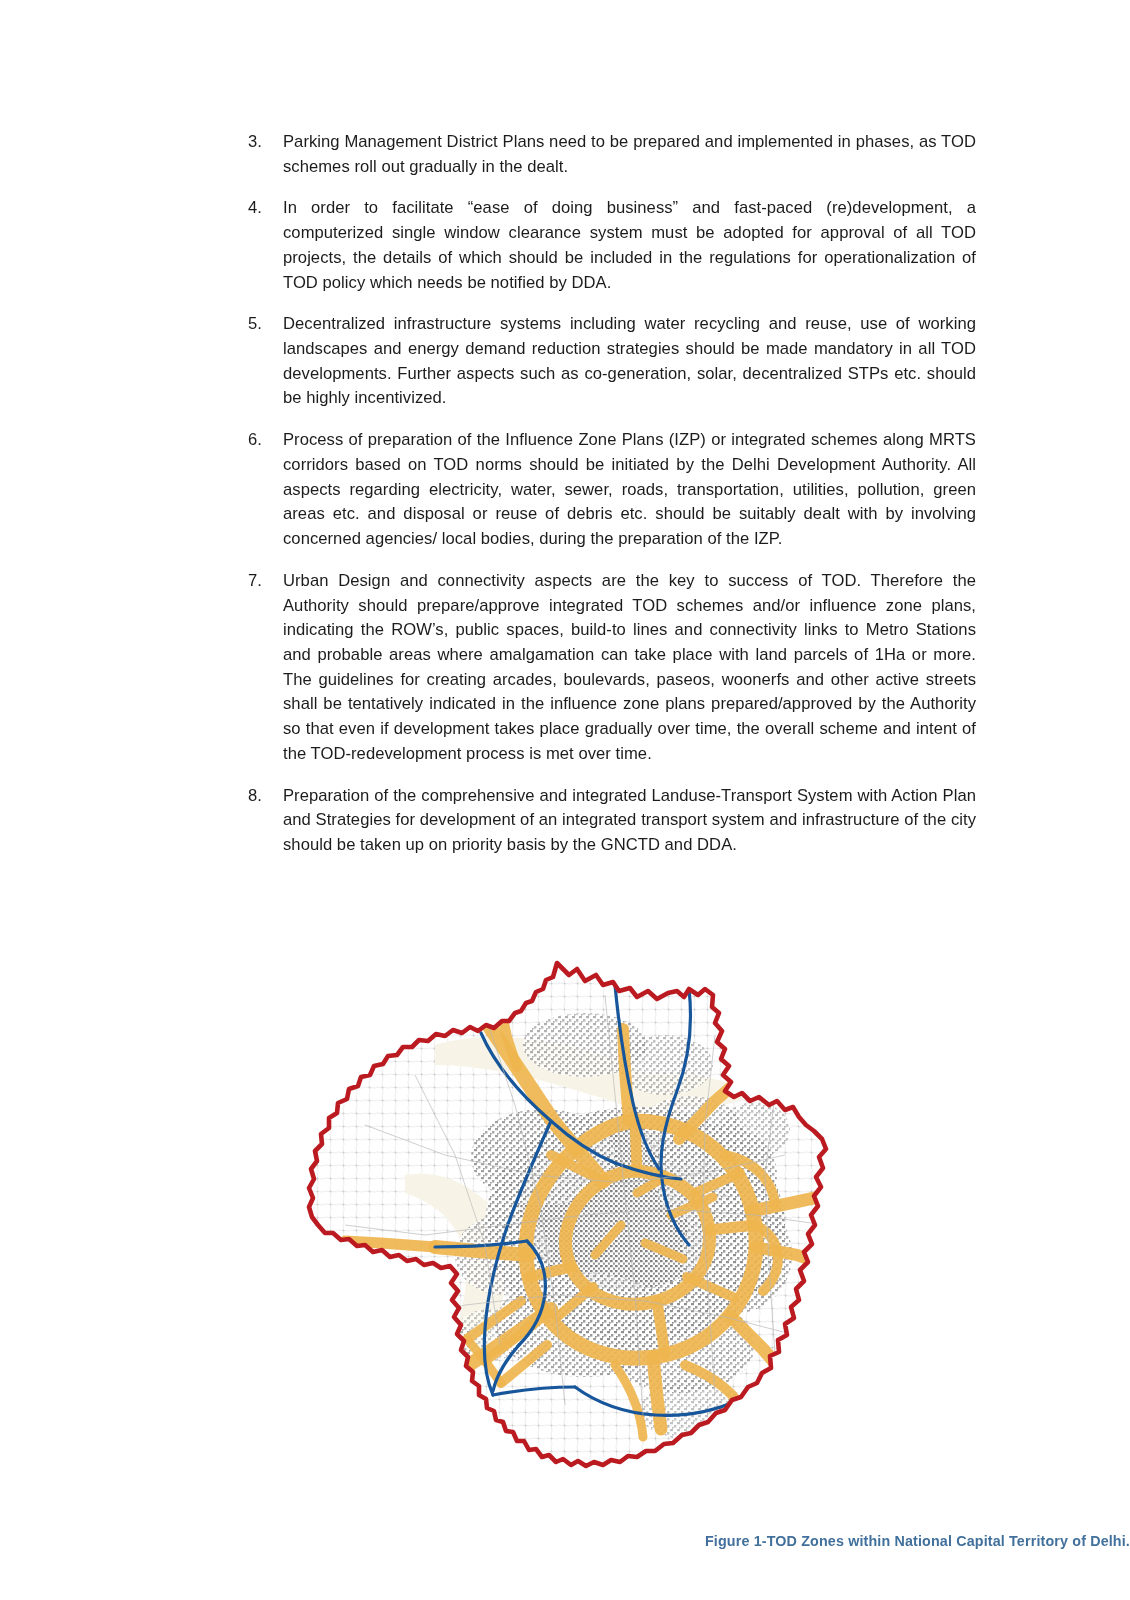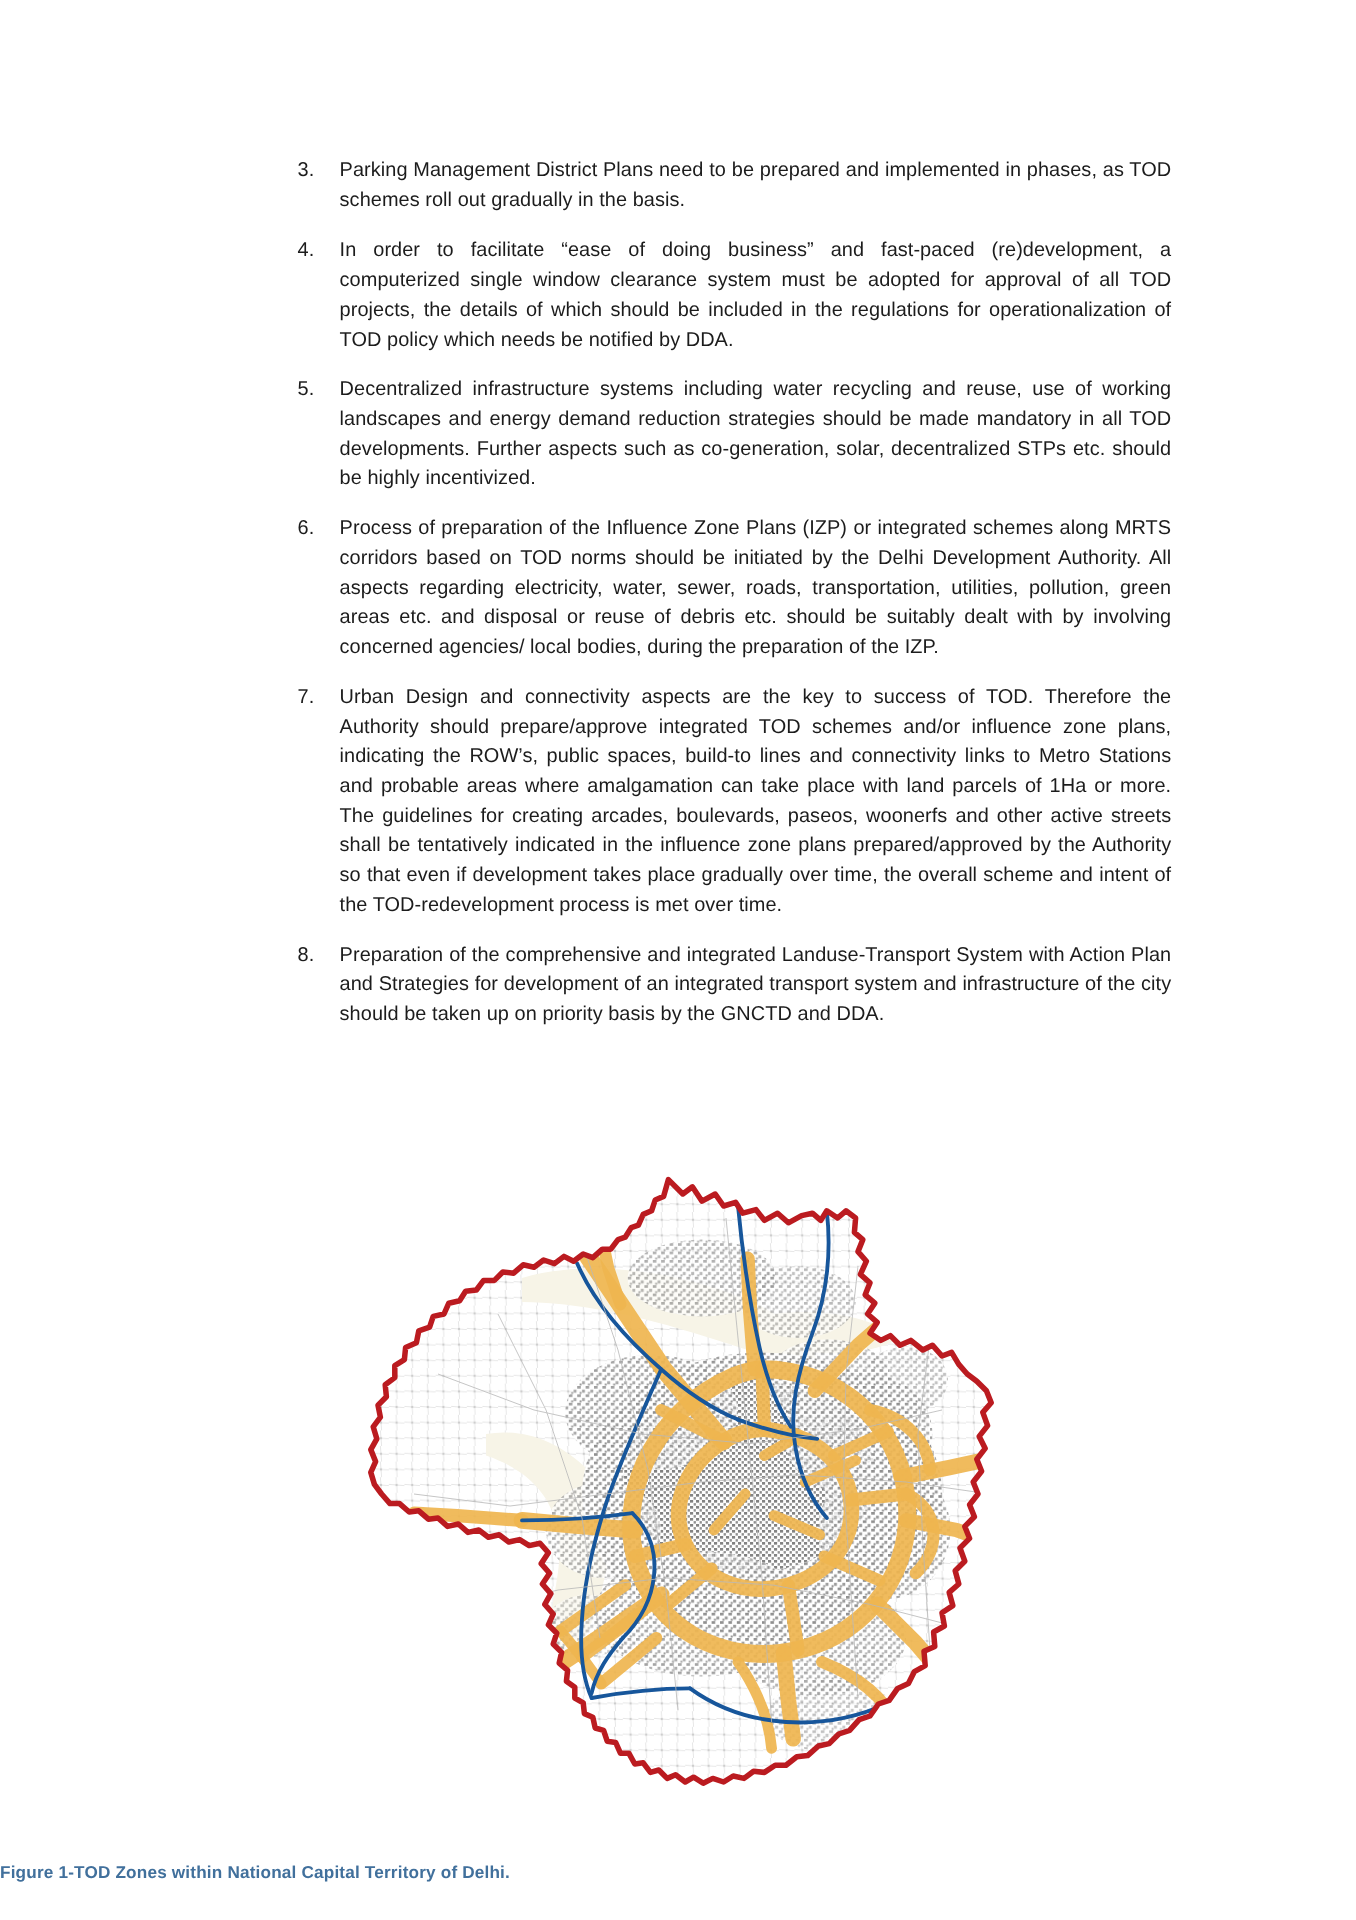--- a/index.html
+++ b/index.html
@@ -50,23 +50,23 @@
     top: 0;
     width: 24px;
     text-align: left;
     font-size: 16.6px;
     line-height: 1.49;
     color: #1c1c1c;
   }
   .figure-wrap {
     position: absolute;
     left: 0;
-    top: 945px;
+    top: 925px;
     width: 1130px;
-    text-align: left;
+    text-align: right;
   }
   .map-holder {
     width: 560px;
     height: 600px;
     margin: 0 auto;
     position: relative;
   }
   .fig-caption {
     margin-top: 8px;
     font-size: 14.3px;
@@ -78,21 +78,21 @@
 </style>
 </head>
 <body>
 
 <div class="page">
 
   <div class="content">
     <ol class="numlist">
       <li>
         <span class="marker">3.</span>
-        <span>Parking Management District Plans need to be prepared and implemented in phases, as TOD schemes roll out gradually in the basis.</span>
+        <span>Parking Management District Plans need to be prepared and implemented in phases, as TOD schemes roll out gradually in the dealt.</span>
       </li>
       <li>
         <span class="marker">4.</span>
         <span>In order to facilitate “ease of doing business” and fast-paced (re)development, a computerized single window clearance system must be adopted for approval of all TOD projects, the details of which should be included in the regulations for operationalization of TOD policy which needs be notified by DDA.</span>
       </li>
       <li>
         <span class="marker">5.</span>
         <span>Decentralized infrastructure systems including water recycling and reuse, use of working landscapes and energy demand reduction strategies should be made mandatory in all TOD developments. Further aspects such as co-generation, solar, decentralized STPs etc. should be highly incentivized.</span>
       </li>
       <li>

